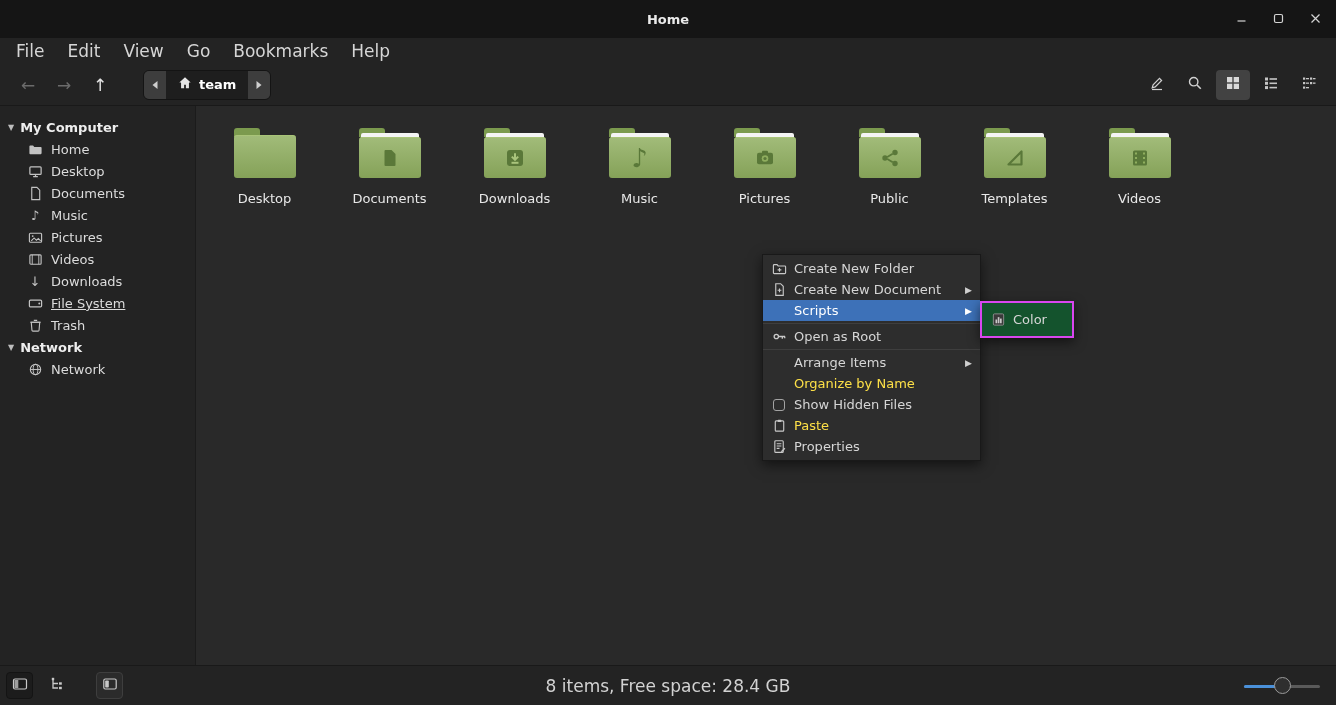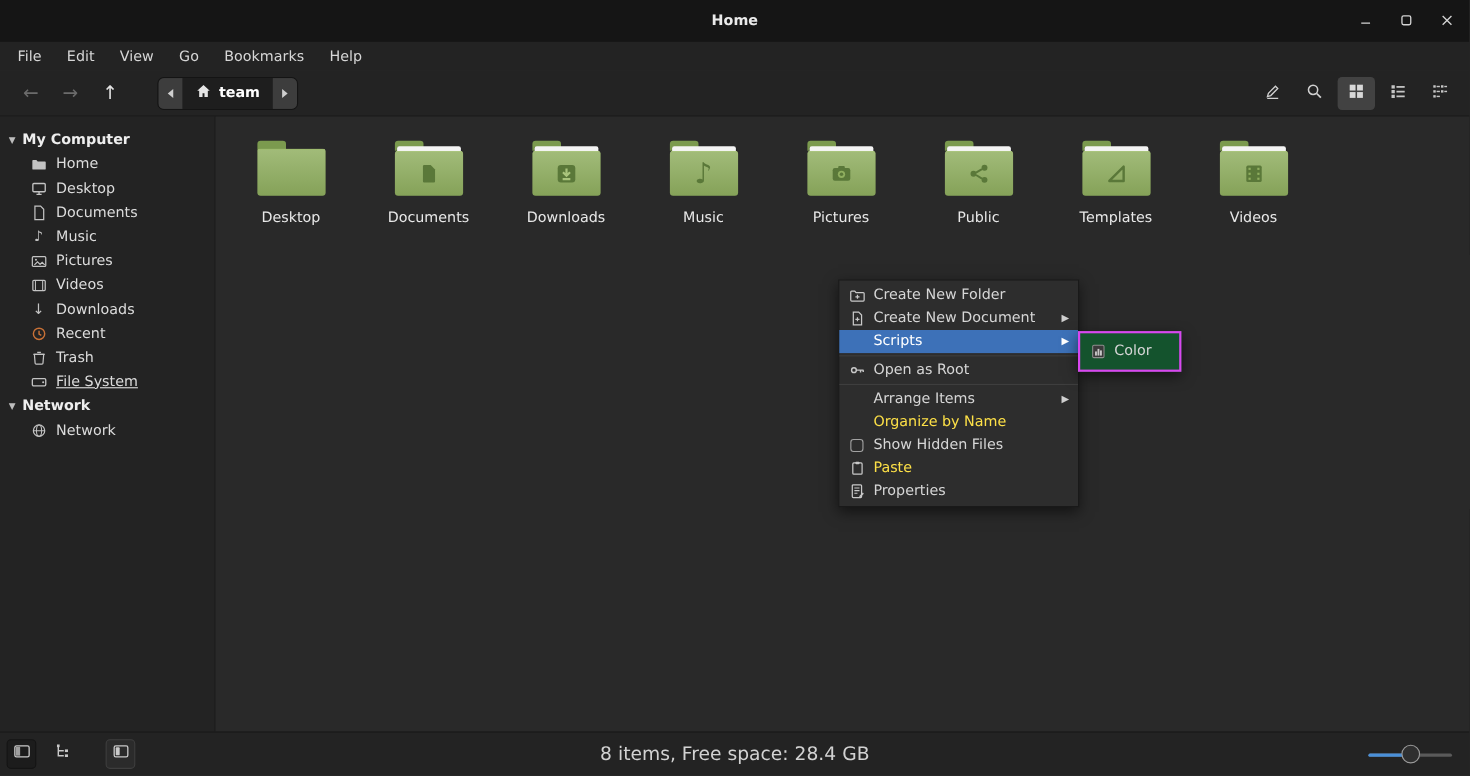--- a/index.html
+++ b/index.html
@@ -8,21 +8,21 @@
 
   .window { position:relative; width:1336px; height:705px; background:#292929; overflow:hidden; }
 
   
   .titlebar { height:38px; background:#151515; display:flex; align-items:center; justify-content:center; position:relative; }
   .title { font-size:13px; font-weight:bold; color:#eaeaea; }
   .win-controls { position:absolute; right:14px; top:0; height:100%; display:flex; align-items:center; gap:23px; }
   .win-btn { width:14px; height:14px; display:flex; align-items:center; justify-content:center; color:#d4d4d4; }
 
   
-  .menubar { height:26px; background:#232323; display:flex; align-items:center; padding-left:16px; gap:23px; font-size:13px; color:#d6d6d6; }
+  .menubar { height:26px; background:#232323; display:flex; align-items:center; padding-left:16px; gap:23px; font-size:17px; color:#d6d6d6; }
   .menubar .menu-label { height:100%; display:flex; align-items:center; }
 
   
   .toolbar { height:42px; background:#232323; border-bottom:1px solid #191919; display:flex; align-items:center; padding:0 10px; }
   .nav-btn { width:36px; height:30px; display:flex; align-items:center; justify-content:center; font-size:17px; color:#e2e2e2; }
   .nav-btn.dim { color:#6b6b6b; }
   .breadcrumb { margin-left:25px; display:flex; height:30px; border:1px solid #141414; border-radius:6px; overflow:hidden; }
   .crumb-chevron { width:22px; background:#3d3d3d; display:flex; align-items:center; justify-content:center; color:#cfcfcf; }
   .crumb-current { background:#1e1e1e; display:flex; align-items:center; gap:7px; padding:0 12px; color:#fff; font-weight:bold; font-size:13px; }
   .toolbar-right { margin-left:auto; display:flex; align-items:center; gap:4px; }
@@ -252,43 +252,34 @@
           </span>
         <span>Videos</span>
       </button>
       <button class="side-item">
         <span class="sicon">↓</span>
         <span>Downloads</span>
       </button>
       <button class="side-item">
         <span class="sicon">
             <svg width="15" height="15" viewBox="0 0 16 16">
-              <circle cx="8" cy="8" r="5.5" fill="none" stroke="#c87137" stroke-width="1.4"></circle>
-              <path d="M8 5v3.2l2.2 1.3" stroke="#c87137" stroke-width="1.4" fill="none"></path>
-            </svg>
-          </span>
-        <span>Recent</span>
+              <rect x="1.5" y="4.5" width="13" height="7" rx="1.2" fill="none" stroke="currentColor" stroke-width="1.3"></rect>
+              <circle cx="12" cy="8" r="1" fill="currentColor"></circle>
+            </svg>
+          </span>
+        <span class="underlined">File System</span>
       </button>
       <button class="side-item">
         <span class="sicon">
             <svg width="15" height="15" viewBox="0 0 16 16">
               <path d="M3.5 4.5h9l-.7 8.6a1 1 0 0 1-1 .9H5.2a1 1 0 0 1-1-.9z" fill="none" stroke="currentColor" stroke-width="1.2"></path>
               <path d="M2.5 4.5h11M6.2 2.5h3.6" stroke="currentColor" stroke-width="1.2"></path>
             </svg>
           </span>
         <span>Trash</span>
-      </button>
-      <button class="side-item">
-        <span class="sicon">
-            <svg width="15" height="15" viewBox="0 0 16 16">
-              <rect x="1.5" y="4.5" width="13" height="7" rx="1.2" fill="none" stroke="currentColor" stroke-width="1.3"></rect>
-              <circle cx="12" cy="8" r="1" fill="currentColor"></circle>
-            </svg>
-          </span>
-        <span class="underlined">File System</span>
       </button>
 
       <button class="side-header">
         <span class="expander">▼</span>
         <span>Network</span>
       </button>
       <button class="side-item">
         <span class="sicon">
             <svg width="15" height="15" viewBox="0 0 16 16">
               <circle cx="8" cy="8" r="5.5" fill="none" stroke="currentColor" stroke-width="1.2"></circle>

